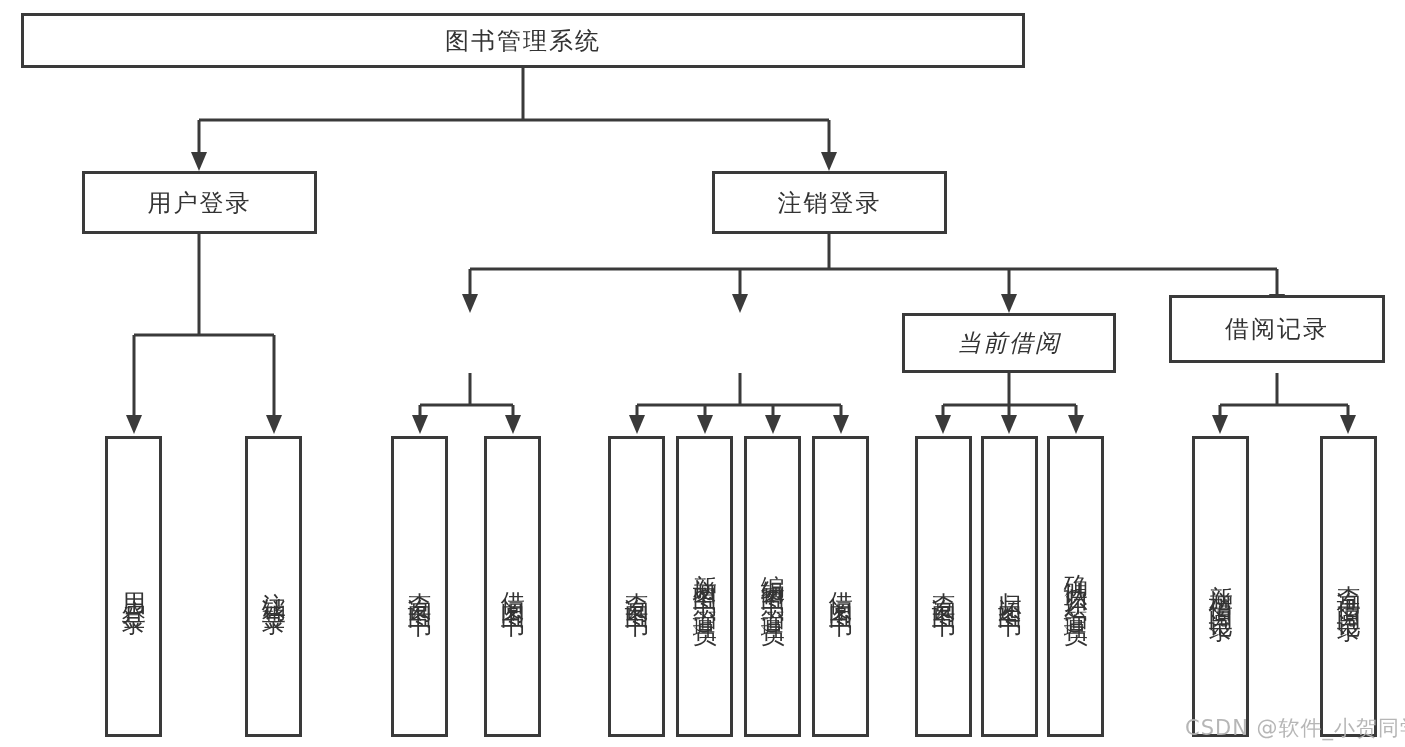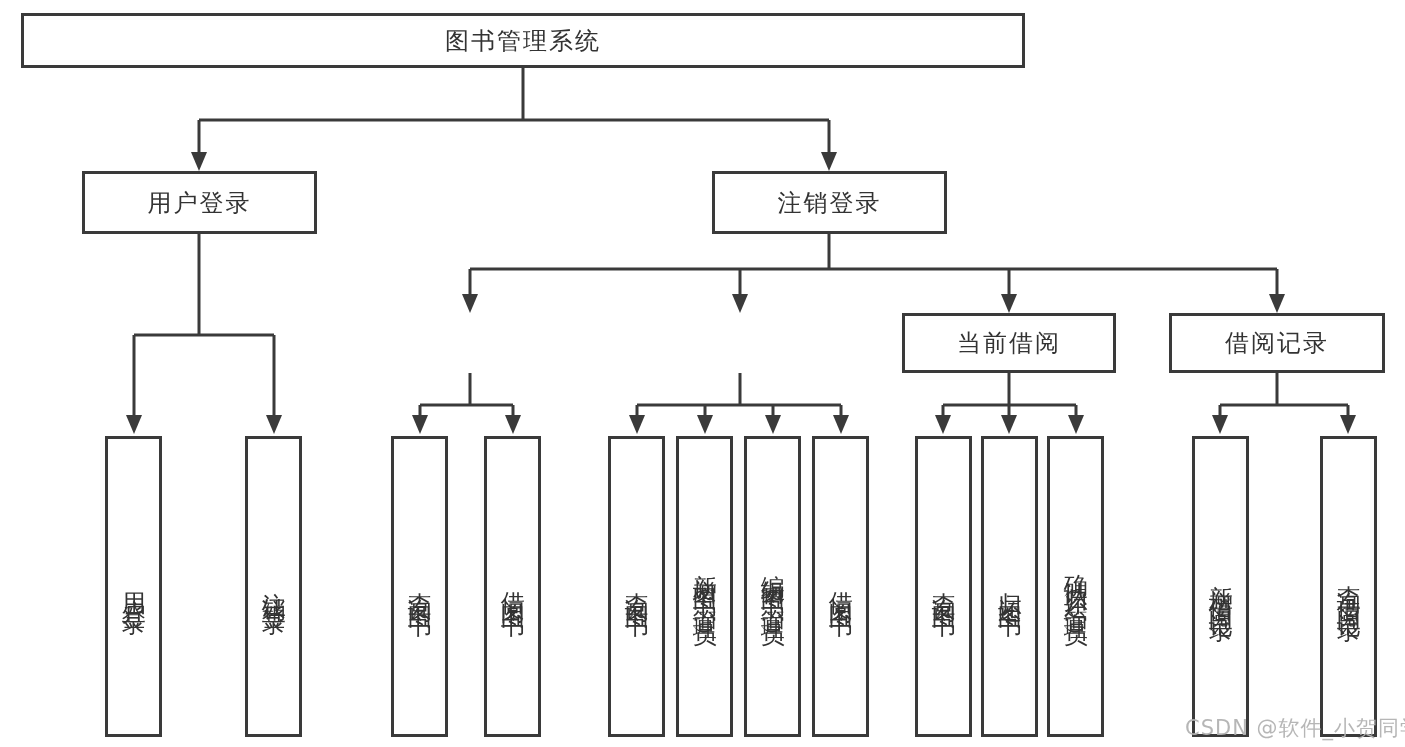--- a/index.html
+++ b/index.html
@@ -90,24 +90,24 @@
     <span>图书管理系统</span>
   </div>
 
   <div class="box hbox" style="left:82px;top:171px;width:235px;height:63px;">
     <span>用户登录</span>
   </div>
   <div class="box hbox" style="left:712px;top:171px;width:235px;height:63px;">
     <span>注销登录</span>
   </div>
 
-  <div class="box hbox" style="left:902px;top:313px;width:214px;height:60px;">
+  <div class="box hbox" style="left:902px;top:313px;width:214px;height:60px;font-style:italic;">
     <span>当前借阅</span>
   </div>
-  <div class="box hbox" style="left:1169px;top:313px;width:216px;height:60px;">
+  <div class="box hbox" style="left:1169px;top:295px;width:216px;height:68px;">
     <span>借阅记录</span>
   </div>
 
   <div class="box vbox" style="left:105px;top:436px;width:57px;height:301px;">
     <span>用户登录</span>
   </div>
   <div class="box vbox" style="left:245px;top:436px;width:57px;height:301px;">
     <span>注销登录</span>
   </div>
   <div class="box vbox" style="left:391px;top:436px;width:57px;height:301px;">

